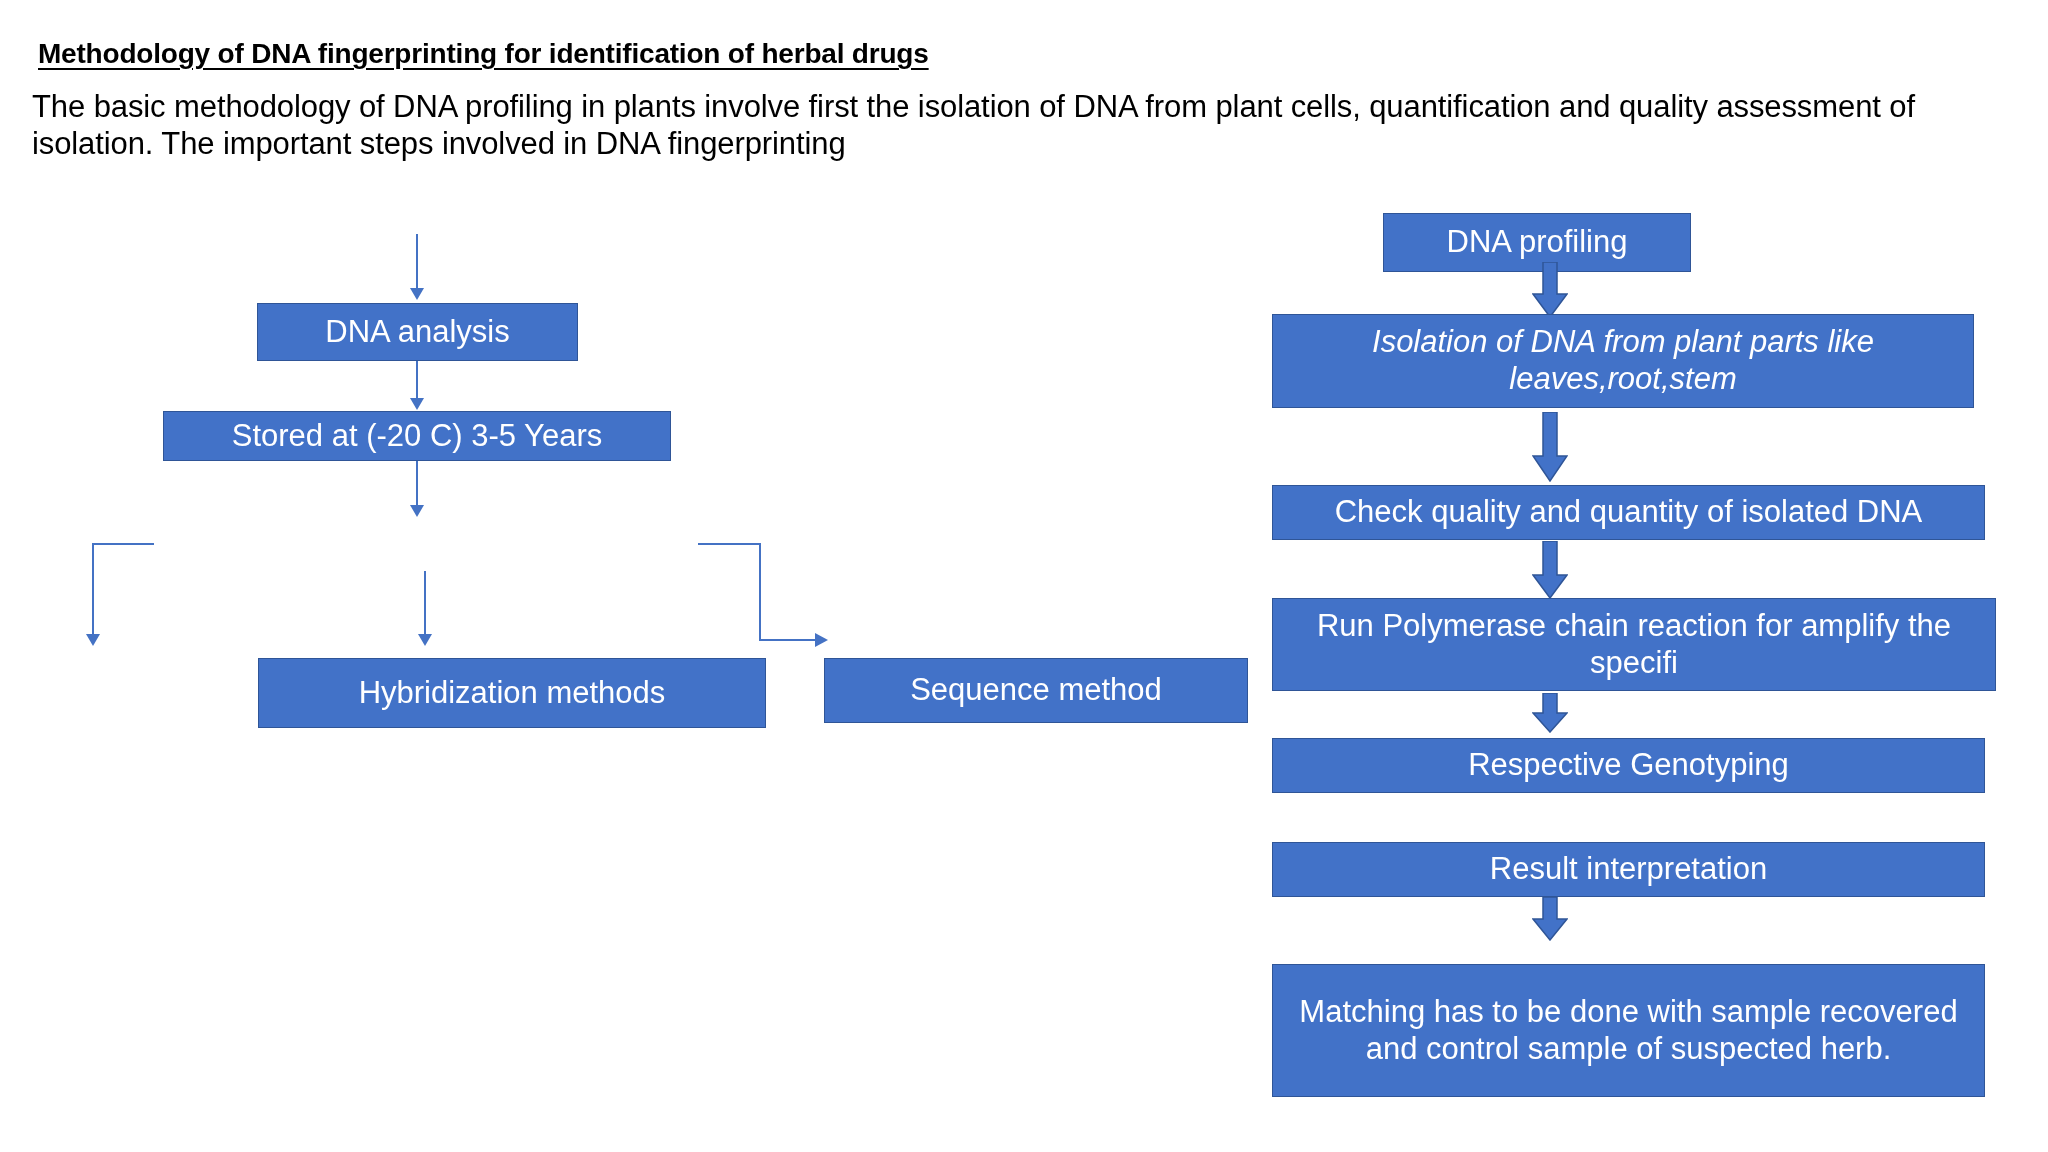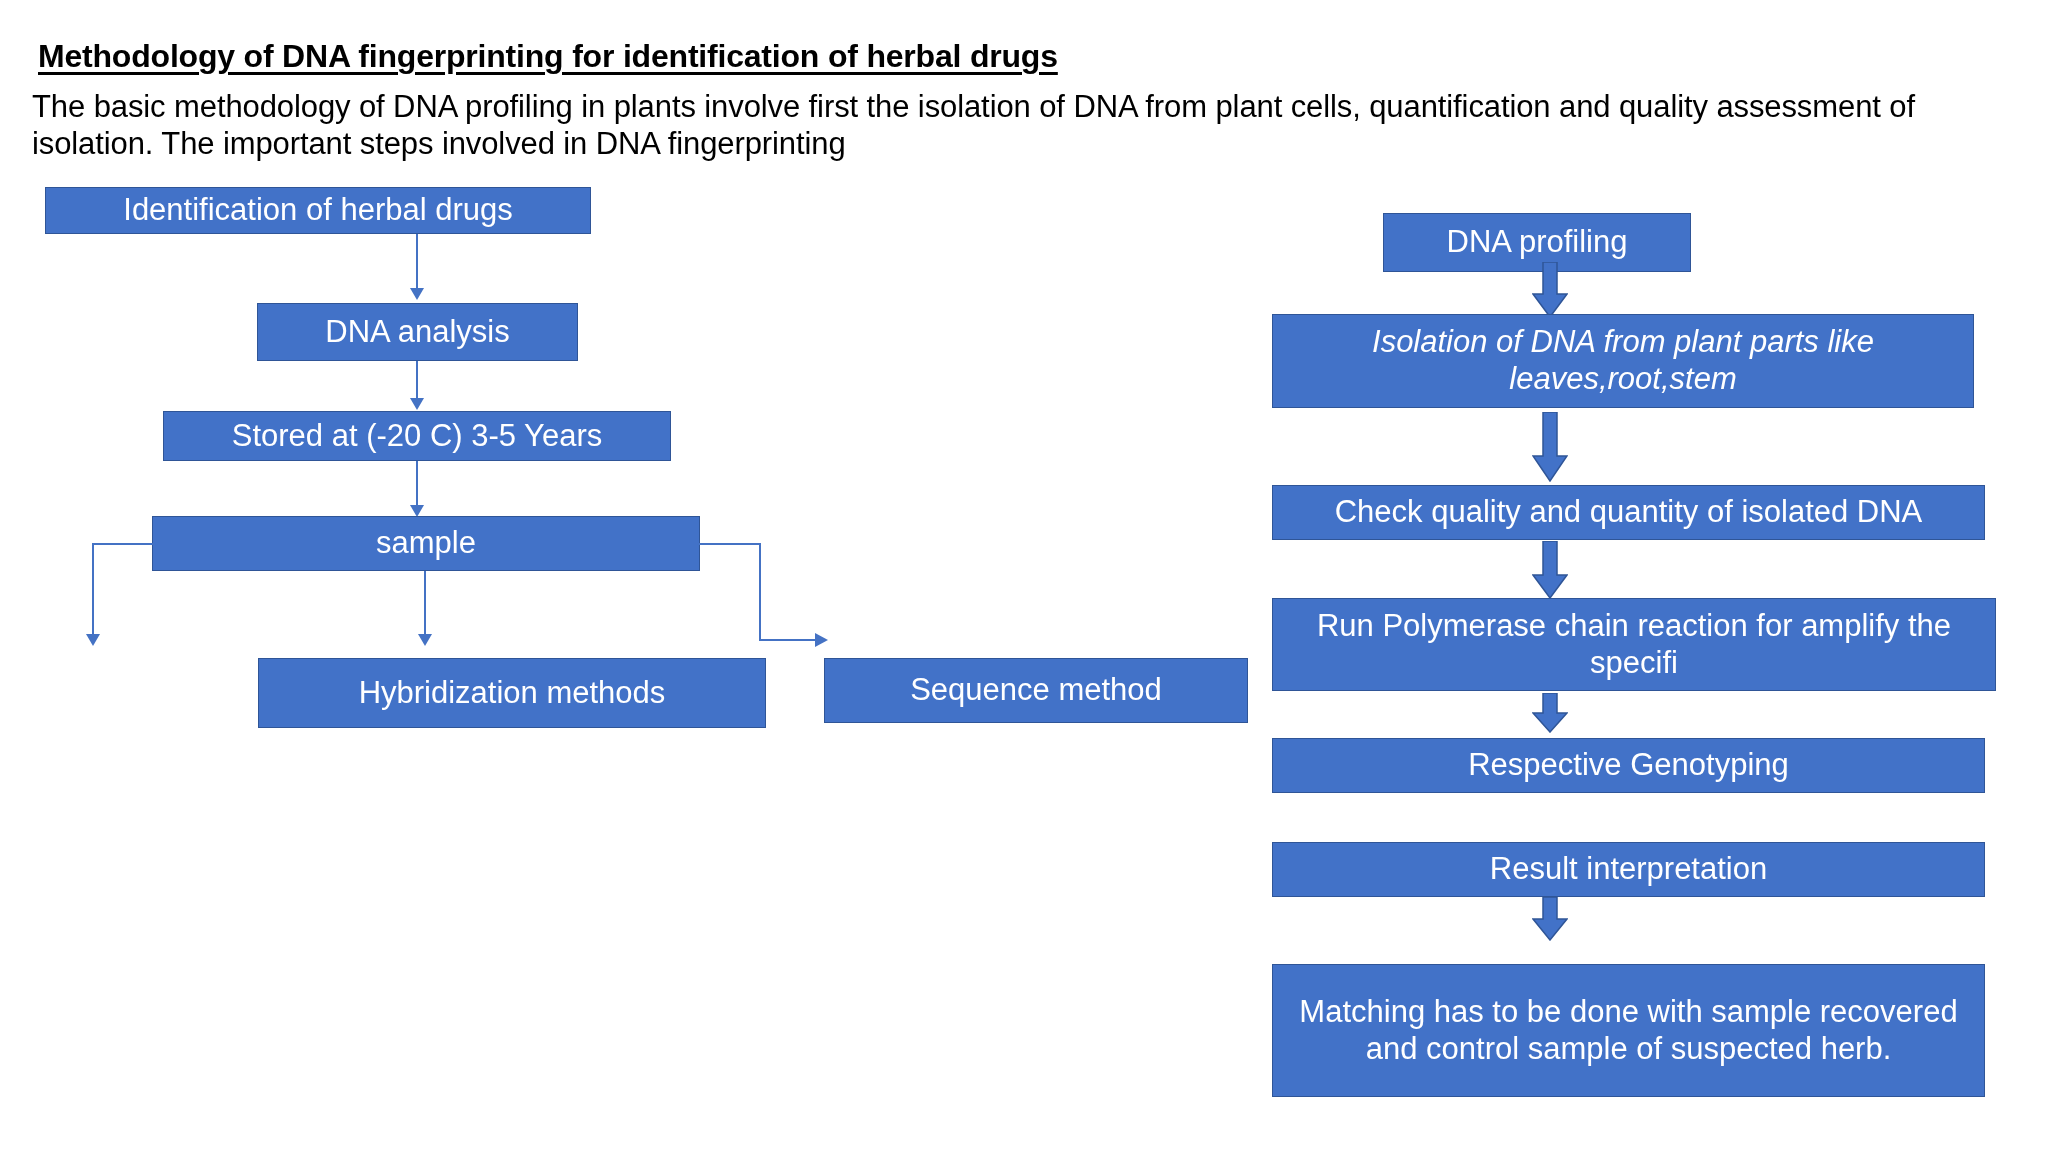--- a/index.html
+++ b/index.html
@@ -18,21 +18,21 @@
     height: 1152px;
     background: #ffffff;
     overflow: hidden;
   }
 
   
   .hdr-title {
     position: absolute;
     left: 38px;
     top: 38px;
-    font-size: 32px;
+    font-size: 28px;
     font-weight: bold;
     letter-spacing: -0.2px;
     text-decoration: underline;
     text-underline-offset: 5px;
     white-space: nowrap;
   }
   .hdr-body {
     position: absolute;
     left: 32px;
     top: 88px;
@@ -95,44 +95,38 @@
 </style>
 </head>
 <body>
 
 <div id="canvas">
 
   <div class="hdr-title">Methodology of DNA fingerprinting for identification of herbal drugs</div>
 
   <div class="hdr-body">The basic methodology of DNA profiling in plants involve first the isolation of DNA from plant cells, quantification and quality assessment of isolation. The important steps involved in DNA fingerprinting</div>
 
-  <div class="box" style="left:45px; top:187px; width:546px; height:47px;">
-    <span>Identification of herbal drugs</span>
-  </div>
 
   <div class="vline" style="left:416px; top:234px; height:56px;"></div>
   <div class="arrowdown" style="left:410px; top:288px;"></div>
 
   <div class="box" style="left:257px; top:303px; width:321px; height:58px;">
     <span>DNA analysis</span>
   </div>
 
   <div class="vline" style="left:416px; top:361px; height:42px;"></div>
   <div class="arrowdown" style="left:410px; top:398px;"></div>
 
   <div class="box" style="left:163px; top:411px; width:508px; height:50px;">
     <span>Stored at (-20 C) 3-5 Years</span>
   </div>
 
   <div class="vline" style="left:416px; top:461px; height:50px;"></div>
   <div class="arrowdown" style="left:410px; top:505px;"></div>
 
-  <div class="box" style="left:152px; top:516px; width:548px; height:55px;">
-    <span>sample</span>
-  </div>
 
   <div class="hline" style="left:92px; top:543px; width:62px;"></div>
   <div class="vline" style="left:92px; top:543px; height:97px;"></div>
   <div class="arrowdown" style="left:86px; top:634px;"></div>
 
   <div class="vline" style="left:424px; top:571px; height:69px;"></div>
   <div class="arrowdown" style="left:418px; top:634px;"></div>
 
   <div class="hline" style="left:698px; top:543px; width:63px;"></div>
   <div class="vline" style="left:759px; top:543px; height:97px;"></div>

